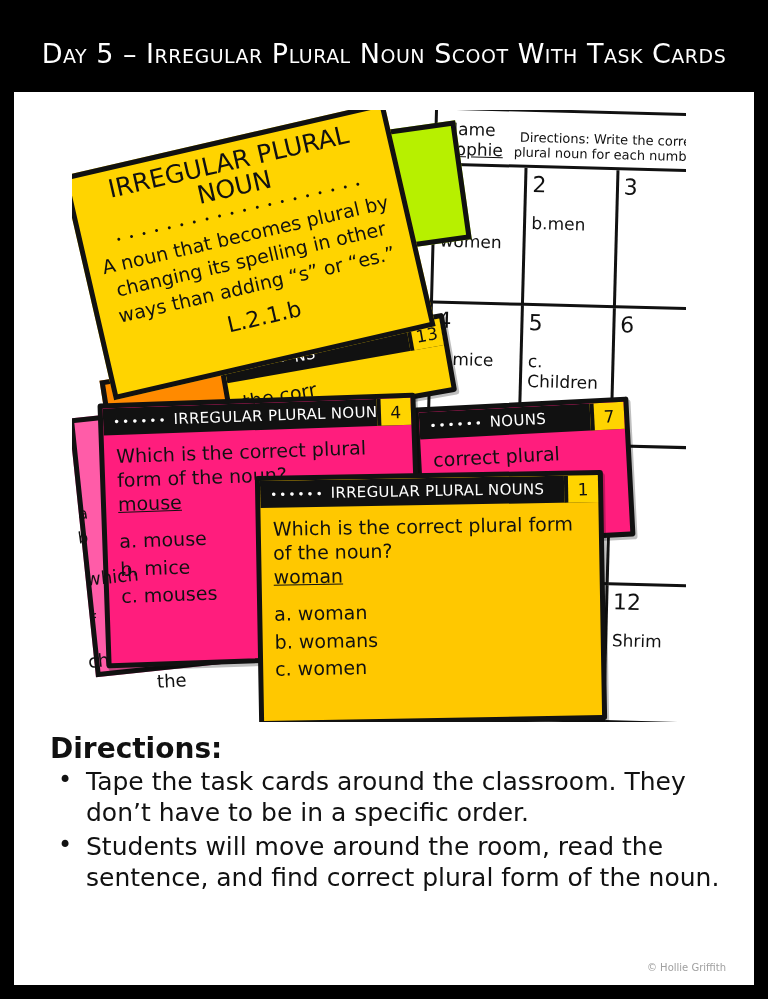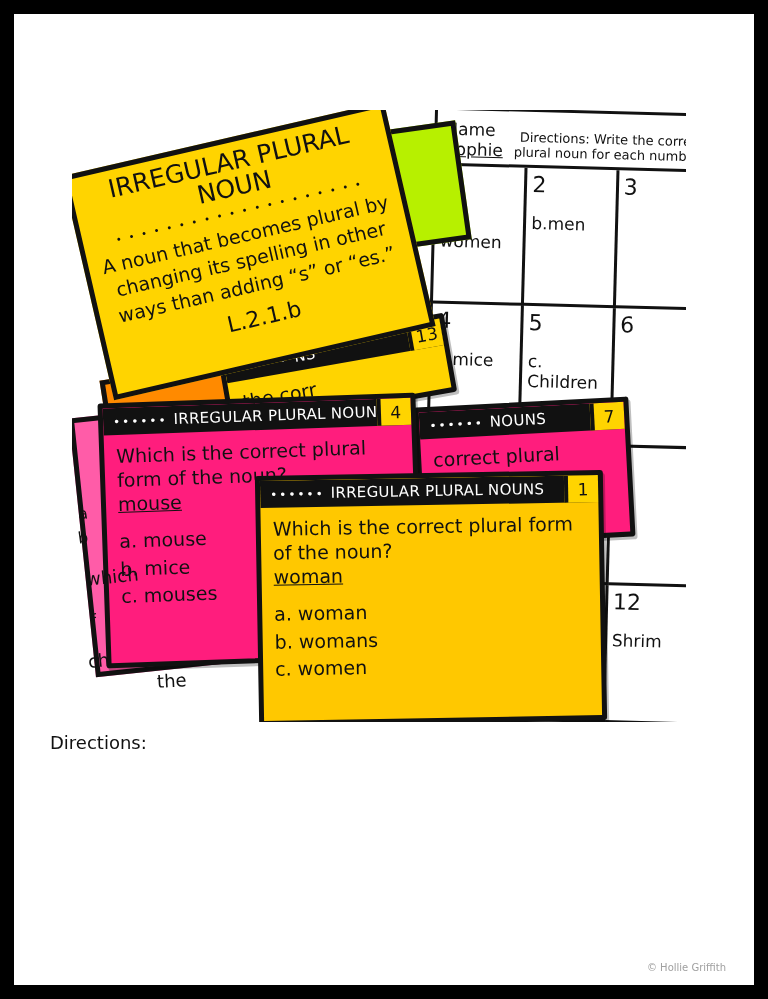--- a/index.html
+++ b/index.html
@@ -210,22 +210,22 @@
   
   .directions {
     position: absolute;
     left: 36px;
     top: 718px;
     width: 670px;
   }
   .directions h2 {
     margin: 0 0 2px 0;
     font-family: "DejaVu Sans", sans-serif;
-    font-weight: 400;
-    font-size: 18px;
+    font-weight: 700;
+    font-size: 28px;
     color: #111;
   }
   .directions ul { list-style: none; margin: 0; padding: 0; }
   .directions li {
     position: relative;
     font-family: "DejaVu Sans", sans-serif;
     font-size: 25px;
     color: #111;
     line-height: 1.22;
     padding-left: 36px;
@@ -242,20 +242,23 @@
     font-family: "DejaVu Sans", sans-serif;
     font-size: 10px;
     color: #a0a0a0;
   }
 </style>
 </head>
 <body>
 
 <div class="page">
 
+  <div class="title-band">
+    <div class="title-text">Day 5 – Irregular Plural Noun Scoot With Task Cards</div>
+  </div>
 
   <div class="photo">
     <div class="photo-inner">
 
       <div class="sheet">
         <div class="sheet-head">
           <div class="name-line">
             <span>Name</span>
             <span class="name-val">Sophie</span>
           </div>
@@ -385,18 +388,20 @@
       <div class="fragment" style="left:85px; top:560px; font-size:18px; transform:rotate(-3deg);">the</div>
       <div class="fragment" style="left:6px; top:394px; font-size:16px; transform:rotate(-8deg);">a</div>
       <div class="fragment" style="left:6px; top:418px; font-size:16px; transform:rotate(-8deg);">b</div>
 
     </div>
   </div>
 
   <div class="directions">
     <h2>Directions:</h2>
     <ul>
+      <li>Tape the task cards around the classroom. They don’t have to be in a specific order.</li>
+      <li>Students will move around the room, read the sentence, and find correct plural form of the noun.</li>
     </ul>
   </div>
 
   <div class="credit">© Hollie Griffith</div>
 
 </div>
 
 </body></html>

